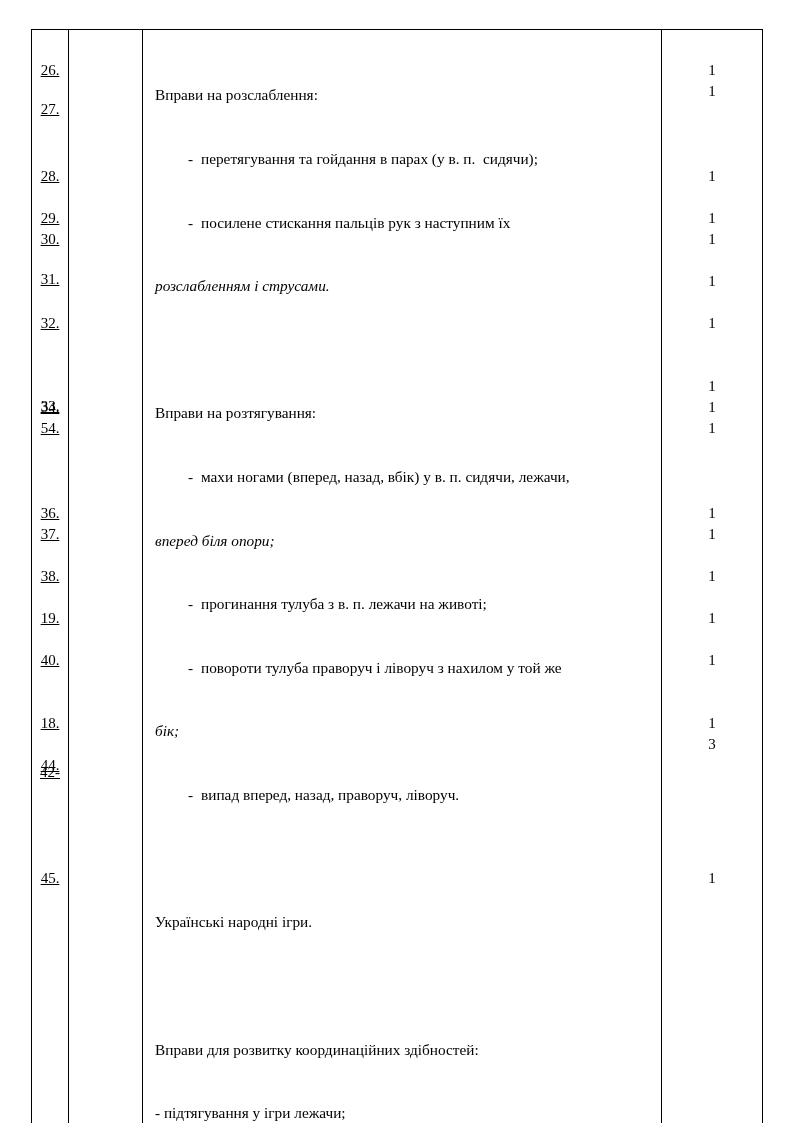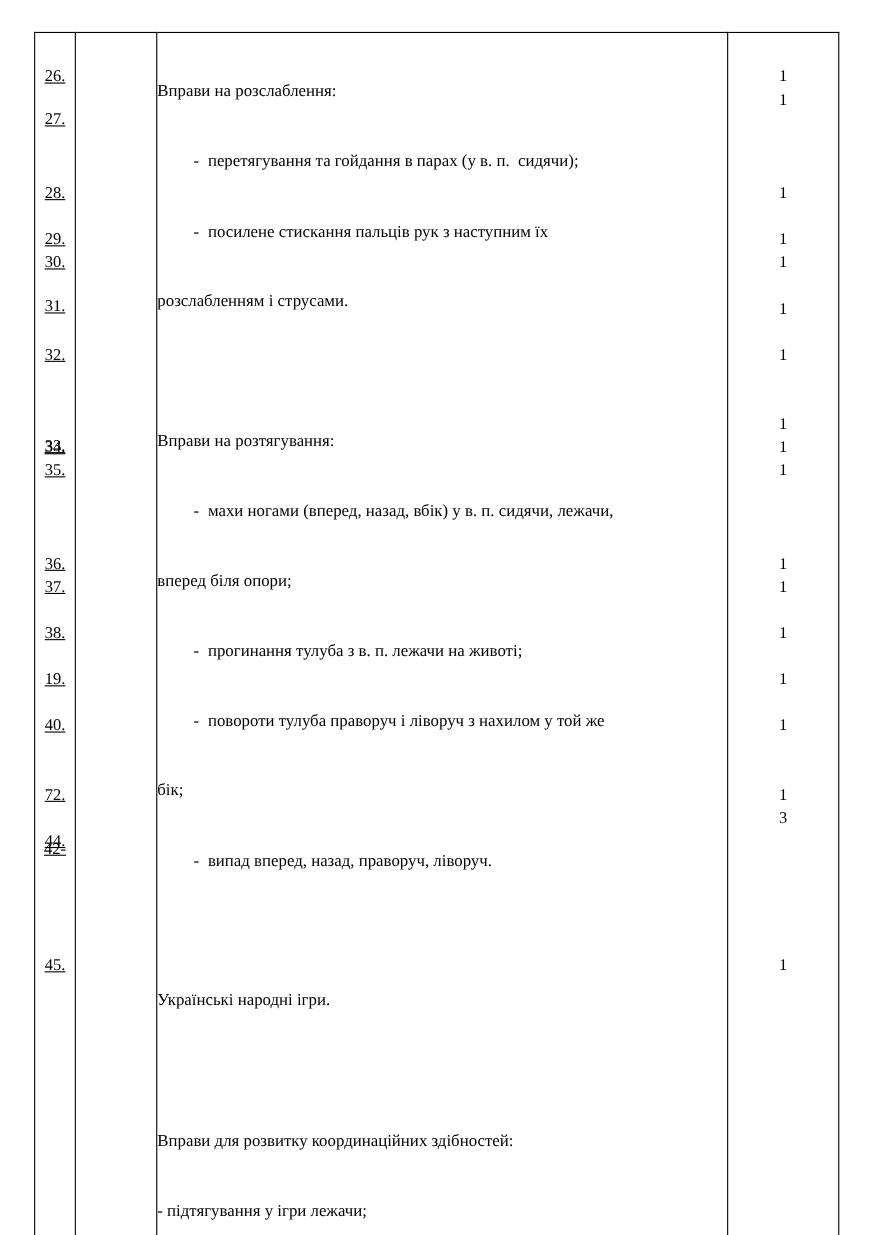--- a/index.html
+++ b/index.html
@@ -61,32 +61,32 @@
 
   
   .bodycell {
     position: relative;
     height: 1052px;
     font-size: 15.3px;
     line-height: 21.2px;
     padding: 5px 4px 0 7px;
   }
   .para {
-    margin: 0;
+    margin: 12px;
     white-space: pre-wrap;
   }
   .para.gap { margin-top: 21.2px; }
   .bullet { display: block; }
   .bullet .dash {
     display: inline-block;
     width: 46px;
     text-indent: 33px;
   }
   .plain { display: block; }
-  .cont { display: block; }
+  .cont { display: block; font-style: italic; }
 
   
   .hourscell {
     position: relative;
     height: 1052px;
     font-size: 15px;
     line-height: 21.2px;
   }
   .hourscell .h {
     position: absolute;
@@ -114,27 +114,27 @@
         <td class="numcell">
           <span class="n" style="top:30px">26.</span>
           <span class="n" style="top:69px">27.</span>
           <span class="n" style="top:136px">28.</span>
           <span class="n" style="top:178px">29.</span>
           <span class="n" style="top:199px">30.</span>
           <span class="n" style="top:239px">31.</span>
           <span class="n" style="top:283px">32.</span>
           <span class="n" style="top:366px">33.</span>
           <span class="n" style="top:367px">34.</span>
-          <span class="n" style="top:388px">35.</span>
+          <span class="n" style="top:388px">54.</span>
           <span class="n" style="top:473px">36.</span>
           <span class="n" style="top:494px">37.</span>
           <span class="n" style="top:536px">38.</span>
           <span class="n" style="top:578px">19.</span>
           <span class="n" style="top:620px">40.</span>
-          <span class="n" style="top:683px">72.</span>
+          <span class="n" style="top:683px">18.</span>
           <span class="n" style="top:732px">42-</span>
           <span class="n" style="top:725px">44.</span>
           <span class="n" style="top:838px">45.</span>
         </td>
 
         <td class="blankcell"></td>
 
         <td class="bodycell">
 
           <p class="para">

